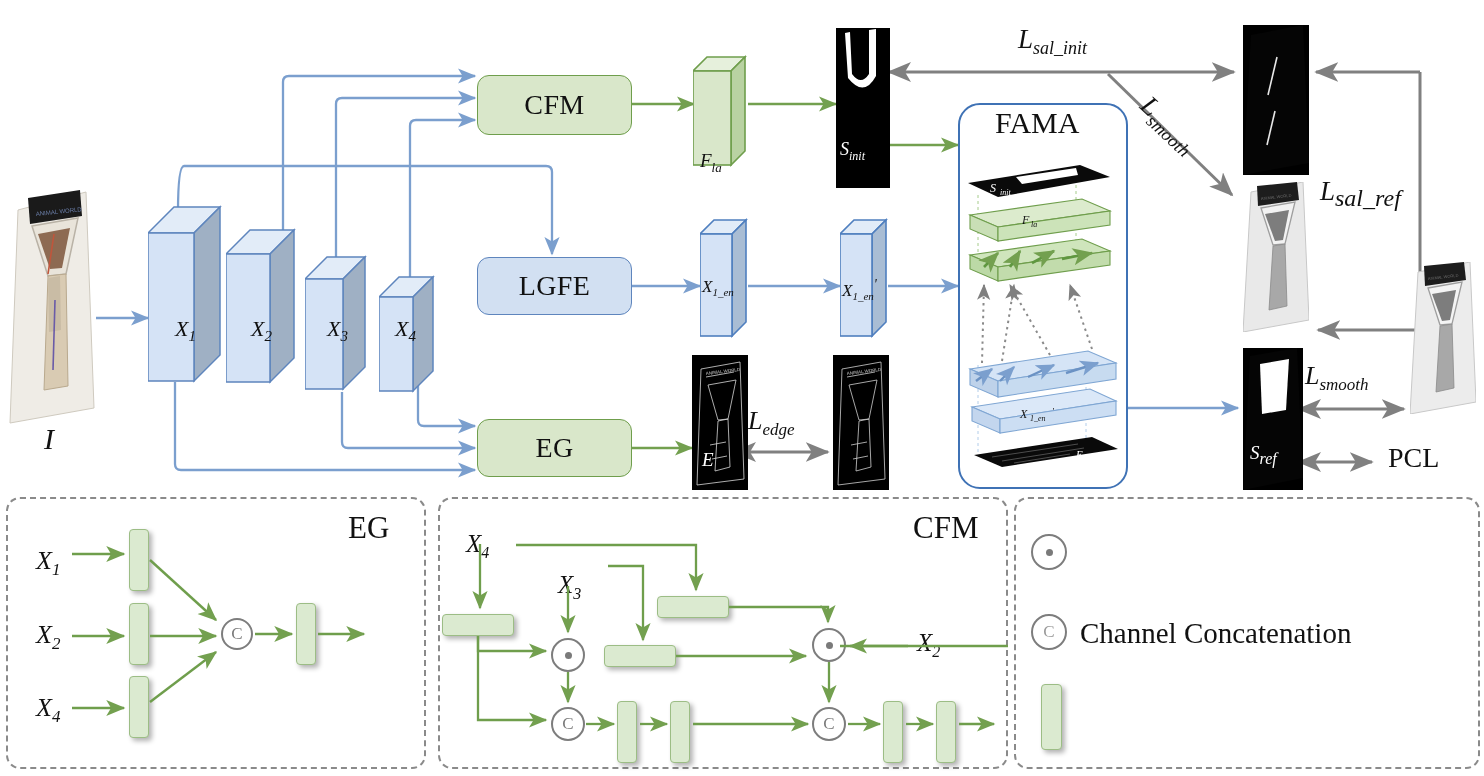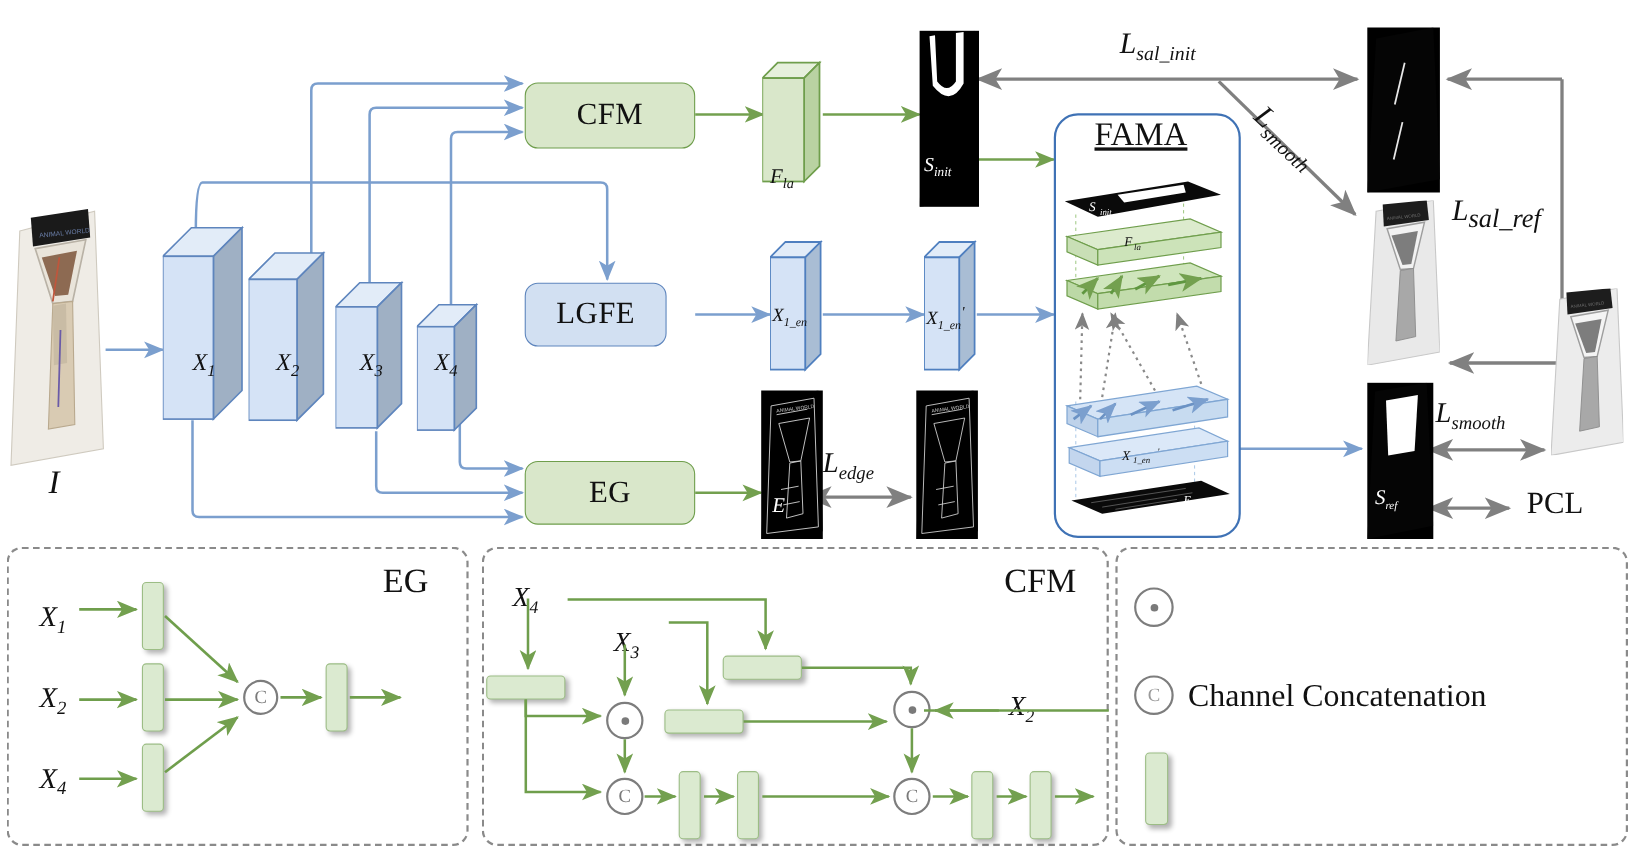--- a/index.html
+++ b/index.html
@@ -167,21 +167,21 @@
       <polygon points="0,22 20,2 54,2 34,22" fill="#e2ecf8" stroke="#5e85bd" stroke-width="1.5"></polygon>
       <polygon points="34,22 54,2 54,96 34,116" fill="#9fb0c4" stroke="#5e85bd" stroke-width="1.5"></polygon>
       <rect x="0" y="22" width="34" height="94" fill="#d5e3f6" stroke="#5e85bd" stroke-width="1.5"></rect>
     </svg>
   </div>
   <div class="lbl mathi" style="left:395px;top:318px;font-size:22px;">X<span style="font-size:15px;vertical-align:sub;">4</span></div>
 
   <div class="modbox mod-green" style="left:477px;top:75px;width:155px;height:60px;">
     <div class="boxlabel">CFM</div>
   </div>
-  <div class="modbox mod-blue" style="left:477px;top:257px;width:129px;height:58px;">
+  <div class="modbox mod-blue" style="left:477px;top:257px;width:155px;height:58px;">
     <div class="boxlabel">LGFE</div>
   </div>
   <div class="modbox mod-green" style="left:477px;top:419px;width:155px;height:58px;">
     <div class="boxlabel">EG</div>
   </div>
 
   <div class="slab" style="left:693px;top:55px;">
     <svg width="58" height="116">
       <polygon points="0,16 14,2 52,2 38,16" fill="#e6f0dc" stroke="#6f9e4c" stroke-width="1.6"></polygon>
       <polygon points="38,16 52,2 52,96 38,110" fill="#b9d2a2" stroke="#6f9e4c" stroke-width="1.6"></polygon>
@@ -241,21 +241,21 @@
         <polygon points="26,66 36,64 38,112 23,116"></polygon>
         <path d="M14,22 L42,17"></path>
           <path d="M18,90 L34,87"></path>
           <path d="M20,104 L35,101"></path>
       </g>
       <text x="14" y="20" font-size="4.5" fill="#ccc" transform="rotate(-7 14 20)" font-family="Liberation Sans, sans-serif">ANIMAL WORLD</text>
     </svg>
   </div>
 
   <div class="fama-box" style="left:958px;top:103px;width:166px;height:382px;"></div>
-  <div class="lbl" style="left:995px;top:108px;font-size:30px;text-decoration:underline;">FAMA</div>
+  <div class="lbl" style="left:995px;top:108px;font-size:30px;">FAMA</div>
 
   <svg class="abs" style="left:958px;top:155px;" width="166" height="330" viewBox="0 0 166 330">
 
     <g stroke="#8fbf6e" stroke-width="0.8" stroke-dasharray="3,3" fill="none">
       <path d="M20,40 L20,100"></path>
         <path d="M118,24 L118,86"></path>
     </g>
     <g stroke="#9ec0e4" stroke-width="0.8" stroke-dasharray="3,3" fill="none">
       <path d="M20,210 L20,300"></path>
         <path d="M128,196 L128,286"></path>
@@ -333,21 +333,21 @@
       <text x="18" y="18" font-size="4" fill="#6b6b6b" transform="rotate(-6 18 18)" font-family="Liberation Sans, sans-serif">ANIMAL WORLD</text>
     </svg>
   </div>
 
   <div class="imgblk" style="left:1243px;top:348px;width:60px;height:142px;">
     <svg width="60" height="142" viewBox="0 0 60 142">
       <polygon points="7,8 54,0 60,130 0,142" fill="#050505"></polygon>
       <polygon points="17,16 46,11 43,62 19,66" fill="#fff"></polygon>
     </svg>
   </div>
-  <div class="lbl mathi" style="left:1250px;top:443px;font-size:19px;color:#fff;">S<span style="font-size:10px;vertical-align:sub;">ref</span></div>
+  <div class="lbl mathi" style="left:1250px;top:443px;font-size:19px;color:#fff;">S<span style="font-size:16px;vertical-align:sub;">ref</span></div>
 
   <div class="photo" style="left:1410px;top:262px;width:66px;height:152px;">
     <svg width="66" height="152" viewBox="0 0 66 152">
       <polygon points="8,10 60,0 66,140 0,152" fill="#ececec" stroke="#c8c8c8" stroke-width="1"></polygon>
       <polygon points="14,4 54,0 56,18 15,24" fill="#1d1d1d"></polygon>
       <polygon points="18,26 52,20 42,62 30,63" fill="#f4f4f4" stroke="#9e9e9e" stroke-width="1.3"></polygon>
       <polygon points="22,32 46,28 40,58 32,59" fill="#7d7d7d"></polygon>
       <polygon points="30,64 42,62 44,126 26,130" fill="#a8a8a8" stroke="#8a8a8a" stroke-width="0.8"></polygon>
       <text x="18" y="18" font-size="4" fill="#6b6b6b" transform="rotate(-6 18 18)" font-family="Liberation Sans, sans-serif">ANIMAL WORLD</text>
     </svg>

